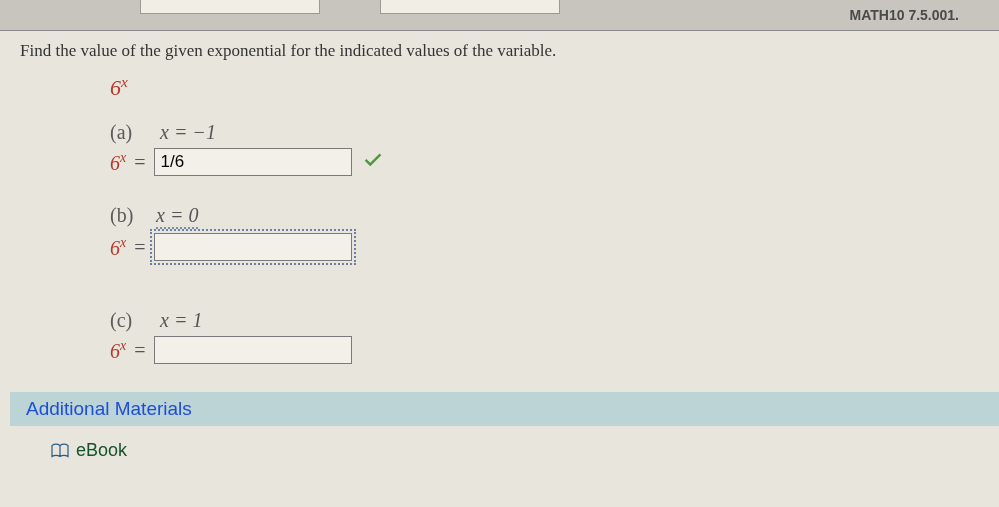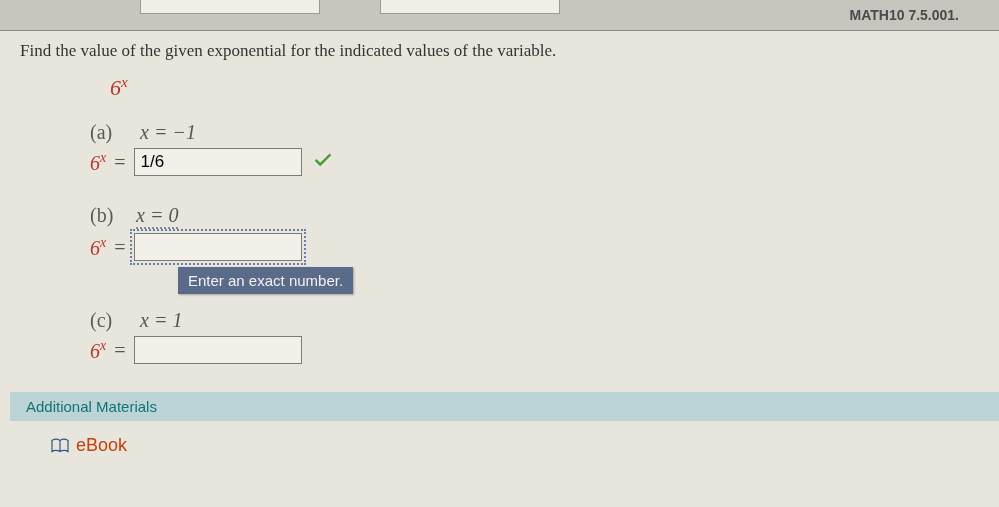--- a/index.html
+++ b/index.html
@@ -49,21 +49,21 @@
     margin: 0 0 12px 10px;
   }
   .expr-main {
     margin-left: 100px;
     font-style: italic;
     font-size: 22px;
     color: #b8352a;
   }
   .sup { font-size: 0.7em; vertical-align: super; font-style: italic; }
   .parts {
-    margin-left: 80px;
+    margin-left: 100px;
     margin-top: 20px;
   }
   .part {
     margin-bottom: 28px;
     position: relative;
   }
   .part-label {
     font-size: 20px;
     color: #5a5a5a;
     display: inline-block;
@@ -84,21 +84,21 @@
     font-size: 20px;
     color: #b8352a;
     margin-right: 8px;
   }
   .eq {
     font-size: 20px;
     color: #555;
     margin-right: 8px;
   }
   .answer-input {
-    width: 168px;
+    width: 198px;
     height: 28px;
     border: 1px solid #7a7a7a;
     background: #f2f0e8;
     font-size: 17px;
     padding: 2px 6px;
     font-family: Arial, sans-serif;
   }
   .answer-input.focused {
     outline: 2px dotted #6a7fa8;
     outline-offset: 2px;
@@ -131,30 +131,30 @@
     white-space: nowrap;
     z-index: 5;
     box-shadow: 1px 1px 2px rgba(0,0,0,0.3);
   }
   .additional {
     margin-top: 22px;
     width: 100%;
     background: #bcd4d6;
     padding: 6px 16px;
     font-family: Arial, sans-serif;
-    font-size: 15px;
-    color: #0f766e;
+    font-size: 19px;
+    color: #1d4ed8;
   }
   .ebook {
     margin: 14px 0 0 40px;
     display: flex;
     align-items: center;
     font-family: Arial, sans-serif;
     font-size: 18px;
-    color: #c2410c;
+    color: #14532d;
   }
   .ebook-icon {
     width: 20px;
     height: 16px;
     margin-right: 6px;
   }
 </style>
 </head>
 <body>
 
@@ -204,21 +204,20 @@
           <span>=</span>
           <span>0</span>
         </span>
       </div>
       <div class="eq-row" style="position:relative;">
         <span class="lhs">
           <span>6</span><span class="sup">x</span>
         </span>
         <span class="eq">=</span>
         <input class="answer-input focused" value="" style="">
-        <div class="tooltip">Enter an exact number.</div>
       </div>
     </div>
 
     <div class="part" style="margin-top:48px;">
       <span class="part-label">(c)</span>
       <span class="cond">
         <span>x</span>
         <span>=</span>
         <span>1</span>
       </span>

